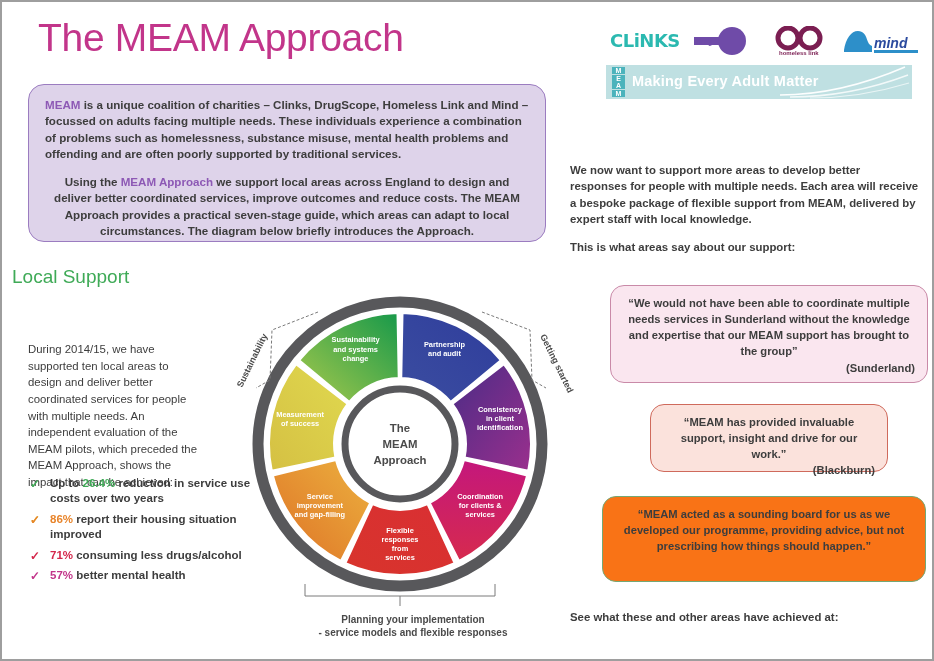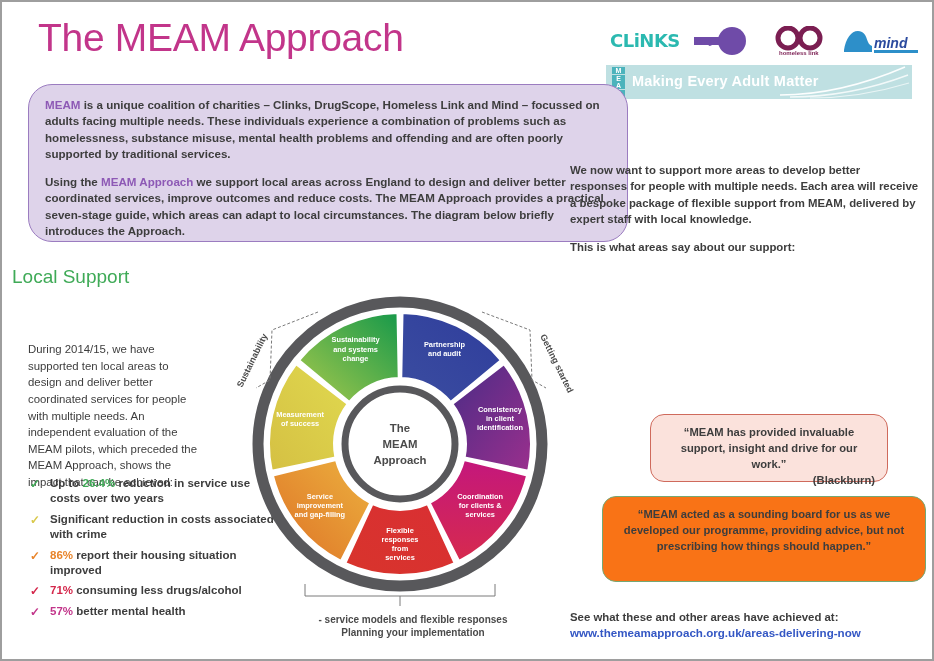--- a/index.html
+++ b/index.html
@@ -3,24 +3,24 @@
 <meta charset="utf-8">
 <style>
   html,body{margin:0;padding:0;background:#fff;}
   body{width:934px;height:661px;font-family:"Liberation Sans",sans-serif;overflow:hidden;}
   #page{position:relative;width:934px;height:661px;box-sizing:border-box;border:2px solid #9e9e9e;background:#fff;}
 
   
   .title{position:absolute;left:26px;top:14px;font-size:39px;color:#c2358a;letter-spacing:-.3px;font-weight:400;margin-left:10px;}
 
   
-  .intro-box{position:absolute;left:26px;top:82px;width:600px;height:158px;background:#ded3ea;
-             border:1.4px solid #9b7cc0;border-radius:24px;box-sizing:border-box;padding:12px 16px 10px 16px;}
+  .intro-box{position:absolute;left:26px;top:82px;width:518px;height:158px;background:#ded3ea;
+             border:1.4px solid #9b7cc0;border-radius:16px;box-sizing:border-box;padding:12px 16px 10px 16px;}
   .intro-box p{margin:0 0 11px 0;font-size:11.6px;line-height:1.42;color:#3d3d3d;font-weight:600;}
-  .intro-box p:last-child{margin-bottom:16px;}
+  .intro-box p:last-child{margin-bottom:16px;text-align:center;}
   .pur{color:#8d59b5;font-weight:700;}
 
   
   .logos{position:absolute;left:608px;top:22px;width:300px;height:36px;}
   .logo-clinks{position:absolute;left:0;top:6px;font-size:18px;font-weight:800;color:#2bb9b0;letter-spacing:-.5px;
                font-family:"DejaVu Sans",sans-serif;}
   .logo-drugscope{position:absolute;left:78px;top:2px;width:62px;height:30px;}
   .logo-homeless{position:absolute;left:160px;top:2px;width:60px;height:32px;}
   .logo-mind{position:absolute;left:232px;top:2px;width:78px;height:32px;}
 
@@ -33,21 +33,21 @@
   .swoosh{position:absolute;right:2px;top:0;width:140px;height:34px;}
 
   
   .rc-para{position:absolute;left:568px;top:160px;width:350px;font-size:11.4px;line-height:1.43;color:#3d3d3d;font-weight:600;}
   .rc-lead{position:absolute;left:568px;top:239px;width:350px;font-size:11.4px;color:#3d3d3d;font-weight:600;}
 
   
   .quote{position:absolute;box-sizing:border-box;border-radius:14px;text-align:center;
          font-size:11.2px;line-height:1.44;font-weight:600;color:#3d3d3d;padding:9px 12px;}
   .q1{left:608px;top:283px;width:318px;height:98px;background:#fae6ef;border:1.3px solid #c98aa8;}
-  .q2{left:648px;top:412px;width:238px;height:68px;background:#fbe2dc;border:1.3px solid #cf6a5c;}
+  .q2{left:648px;top:402px;width:238px;height:68px;background:#fbe2dc;border:1.3px solid #cf6a5c;}
   .q3{left:600px;top:494px;width:324px;height:86px;background:#f97316;border:1.3px solid #74a874;}
   .q-attr{display:block;text-align:right;}
 
   
   .see-what{position:absolute;left:568px;top:609px;font-size:11.4px;color:#3d3d3d;font-weight:600;}
   .url{position:absolute;left:568px;top:624px;font-size:11.6px;color:#3457c4;font-weight:700;}
 
   
   .ls-title{position:absolute;left:10px;top:264px;font-size:19px;color:#3faa57;font-weight:400;}
   .ls-para{position:absolute;left:26px;top:296px;width:170px;font-size:11.4px;line-height:1.46;color:#3d3d3d;font-weight:400;margin-top:43px;}
@@ -108,36 +108,39 @@
   </div>
 
   <div class="intro-box">
     <p><span class="pur">MEAM</span><span> is a unique coalition of charities –  Clinks, DrugScope, Homeless Link and Mind – focussed on adults facing multiple needs. These individuals experience a combination of problems such as homelessness, substance misuse, mental health problems and offending and are often poorly supported by traditional services.</span></p>
     <p><span>Using the </span><span class="pur">MEAM Approach</span><span> we support local areas across England to design and deliver better coordinated services, improve outcomes and reduce costs. The MEAM Approach provides a practical seven-stage guide, which areas can adapt to local circumstances. The diagram below briefly introduces the Approach.</span></p>
   </div>
 
   <div class="rc-para">We now want to support more areas to develop better responses for people with multiple needs.  Each area will receive a bespoke package of flexible support from MEAM, delivered by expert staff with local knowledge.</div>
   <div class="rc-lead">This is what areas say about our support:</div>
 
+  <div class="quote q1">
+    <span>“We would not have been able to coordinate multiple needs services in Sunderland without the knowledge and expertise that our MEAM support has brought to the group”</span>
+    <span class="q-attr">(Sunderland)</span>
+  </div>
   <div class="quote q2">
     <span>“MEAM has provided invaluable support, insight and drive for our work.”</span>
     <span class="q-attr">(Blackburn)</span>
   </div>
   <div class="quote q3">
     <span>“MEAM acted as a sounding board for us as we developed our programme, providing advice, but not prescribing how things should happen.”</span>
   </div>
 
   <div class="see-what">See what these and other areas have achieved at:</div>
-  <a class="url" href="#" style="text-decoration:none">www.themeamapproach.org.uk/areas-delivering-now</a>
 
   <div class="ls-title">Local Support</div>
   <div class="ls-para">During 2014/15, we have supported ten local areas to design and deliver better coordinated services for people with multiple needs. An independent evaluation of the MEAM pilots, which preceded the MEAM Approach, shows the impact that can be achieved:</div>
   <ul class="ls-list" id="ls-list">
       <li><span class="tick" style="color: rgb(63, 170, 87);">✓</span><span>Up to </span><span class="hl" style="color: rgb(63, 170, 87);">26.4%</span><span> reduction in service use costs over two years</span></li>
-      <li><span class="tick" style="color: rgb(216, 200, 74);">✓</span><span>Significant reduction in costs associated with crime</span></li>
+      <li><span class="tick" style="color: rgb(216, 200, 74);">✓</span></li>
       <li><span class="tick" style="color: rgb(232, 132, 42);">✓</span><span class="hl" style="color: rgb(232, 132, 42);">86%</span><span> report their housing situation improved</span></li>
       <li><span class="tick" style="color: rgb(212, 38, 74);">✓</span><span class="hl" style="color: rgb(212, 38, 74);">71%</span><span> consuming less drugs/alcohol</span></li>
       <li><span class="tick" style="color: rgb(194, 53, 138);">✓</span><span class="hl" style="color: rgb(194, 53, 138);">57%</span><span> better mental health</span></li>
     </ul>
 
   <div class="wheel-wrap">
     <svg class="wheel-svg" id="wheel-svg" width="400" height="340" viewBox="0 0 400 340">
       <defs>
         <linearGradient id="g0" x1="0" y1="1" x2="1" y2="0">
             <stop offset="0" stop-color="#3b4da0"></stop>
@@ -228,17 +231,17 @@
       <path d="M118 28 L72 46 L70 96 L56 104" fill="none" stroke="#7a7a7a" stroke-width="1" stroke-dasharray="3,2"></path>
       <path d="M282 28 L330 46 L332 96 L346 104" fill="none" stroke="#7a7a7a" stroke-width="1" stroke-dasharray="3,2"></path>
       <path d="M105 300 L105 312 L295 312 L295 300" fill="none" stroke="#7a7a7a" stroke-width="1"></path>
       <path d="M200 312 L200 322" fill="none" stroke="#7a7a7a" stroke-width="1"></path>
       <text class="arc-label" transform="translate(42,104) rotate(-64)">Sustainability</text>
       <text class="arc-label" transform="translate(340,52) rotate(64)">Getting started</text>
     </svg>
   </div>
 
   <div class="bottom-cap">
+    <div>Planning your implementation</div>
     <div>- service models and flexible responses</div>
-    <div>Planning your implementation</div>
   </div>
 
 </div>
 
 </body></html>

